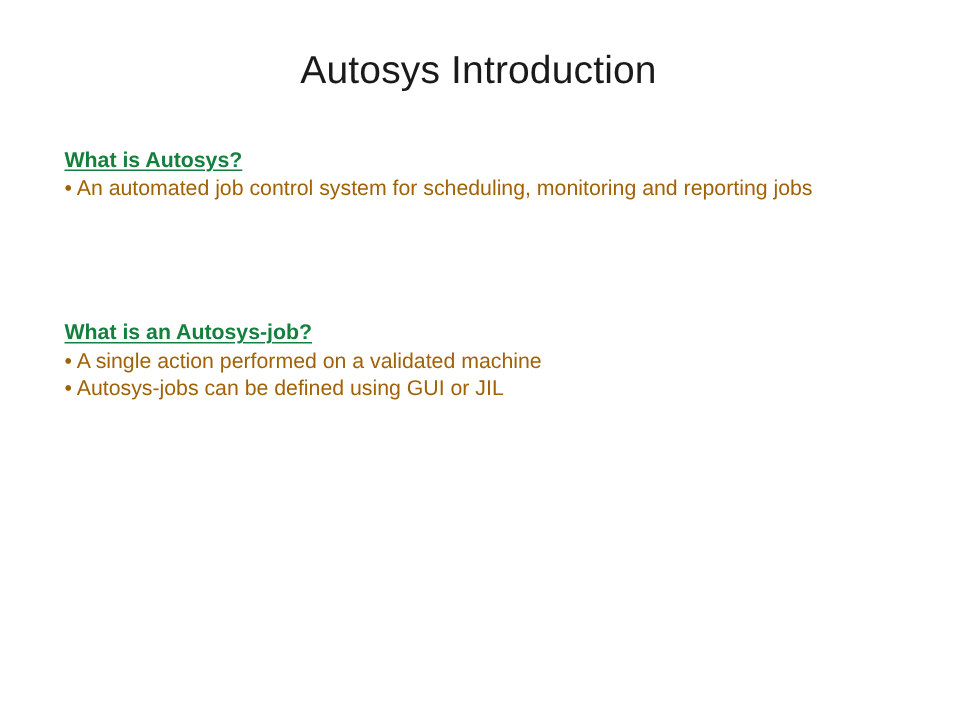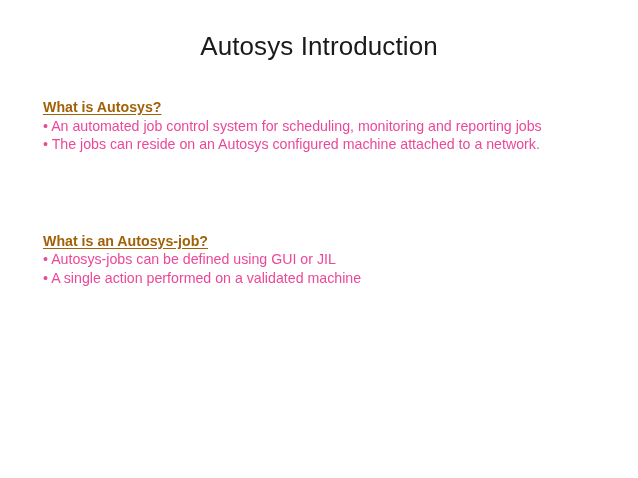--- a/index.html
+++ b/index.html
@@ -54,34 +54,34 @@
     margin-top: 78px;
   }
 
   .section-heading {
     font-size: 14.2px;
     font-weight: bold;
     text-decoration: underline;
     text-underline-offset: 2px;
     line-height: 18.6px;
     margin: 0 0 0 0;
-    color: #a16207;
+    color: #15803d;
   }
 
   .bullet-list {
     list-style: none;
     margin: 0;
     padding: 0;
   }
 
   .bullet-item {
     font-size: 14.2px;
     font-weight: 400;
     line-height: 18.6px;
-    color: #ec4899;
+    color: #a16207;
     margin: 0;
     padding: 0;
     text-indent: 0;
   }
 
   .bullet-item .bullet-mark {
     display: inline;
   }
 
   .bullet-item .bullet-text {
@@ -94,26 +94,25 @@
 <div class="slide">
 
   <div class="slide-title">Autosys Introduction</div>
 
   <div class="slide-body">
 
     <div class="section">
       <div class="section-heading">What is Autosys?</div>
       <ul class="bullet-list">
         <li class="bullet-item"><span class="bullet-mark">• </span><span class="bullet-text">An automated job control system for scheduling, monitoring and reporting jobs</span></li>
-        <li class="bullet-item"><span class="bullet-mark">• </span><span class="bullet-text">The jobs can reside on an Autosys configured machine attached to a network.</span></li>
       </ul>
     </div>
 
     <div class="section">
       <div class="section-heading">What is an Autosys-job?</div>
       <ul class="bullet-list">
+        <li class="bullet-item"><span class="bullet-mark">• </span><span class="bullet-text">A single action performed on a validated machine</span></li>
         <li class="bullet-item"><span class="bullet-mark">• </span><span class="bullet-text">Autosys-jobs can be defined using GUI or JIL</span></li>
-        <li class="bullet-item"><span class="bullet-mark">• </span><span class="bullet-text">A single action performed on a validated machine</span></li>
       </ul>
     </div>
 
   </div>
 </div>
 
 </body></html>

